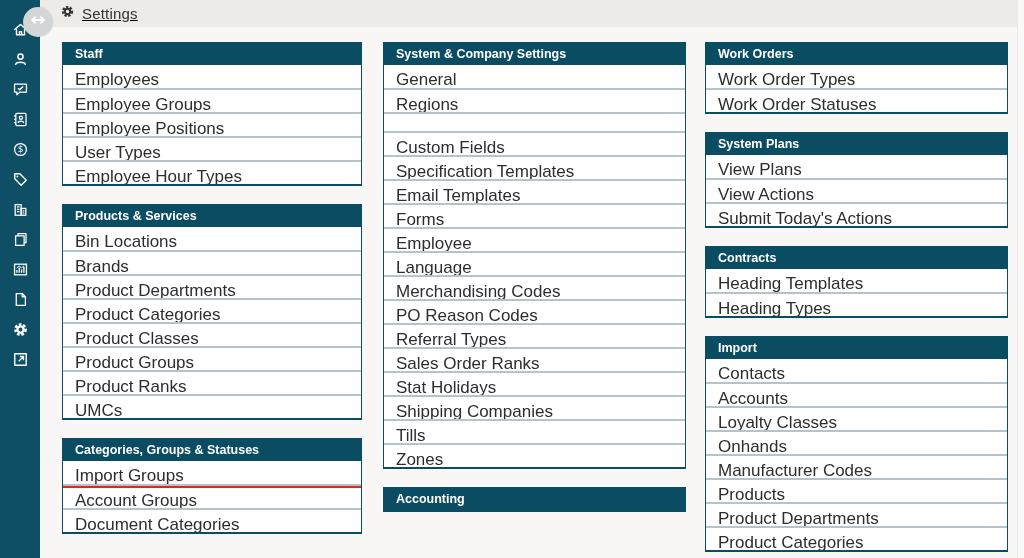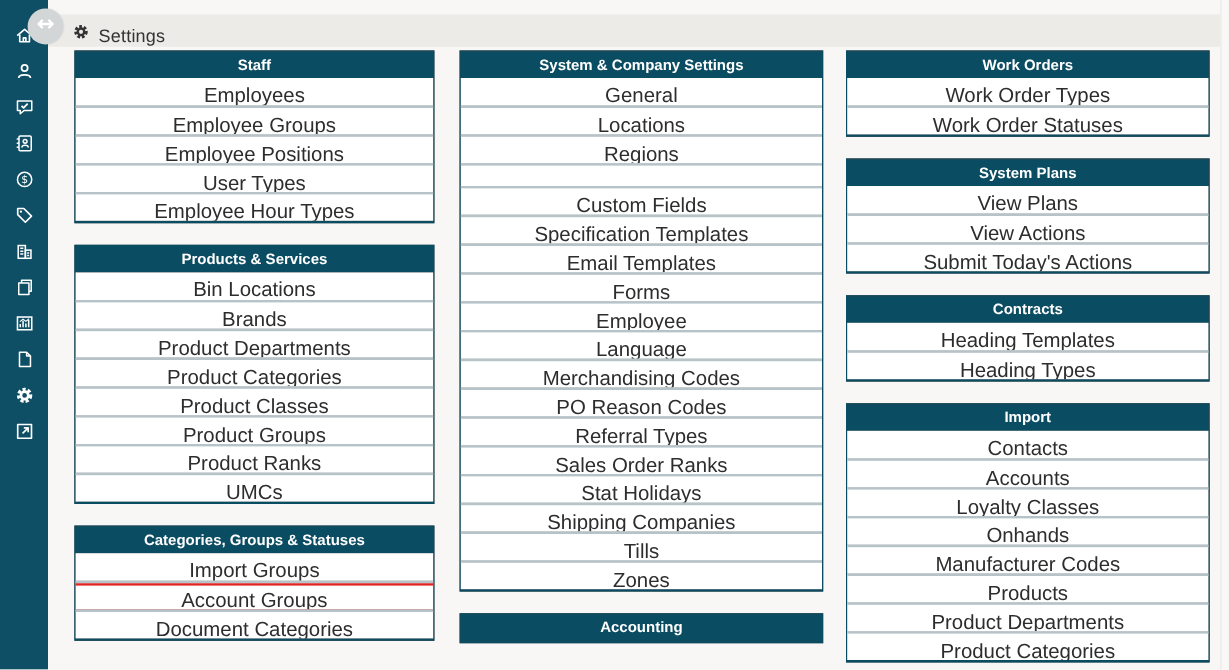--- a/index.html
+++ b/index.html
@@ -26,44 +26,43 @@
   .collapse-toggle {
     position:absolute; left:23px; top:7px; width:30px; height:30px;
     border-radius:50%; background:#d3d6d7; z-index:7; cursor:pointer;
     display:flex; align-items:center; justify-content:center;
     box-shadow:0 0 0 1px rgba(0,0,0,0.03);
   }
   .collapse-toggle svg { width:16px; height:16px; }
 
   
   .topbar {
-    position:absolute; left:40px; top:12px; width:977px; height:27px;
+    position:absolute; left:40px; top:0; width:977px; height:27px;
     background:#edebe8; z-index:1;
-    display:flex; align-items:flex-end; padding-left:20px; gap:7px;
+    display:flex; align-items:center; padding-left:20px; gap:7px;text-decoration:underline;
   }
   .topbar svg { width:15px; height:15px; }
   .page-title { font-size:15px; color:#333; letter-spacing:0.2px; }
 
   .scroll-strip {
     position:absolute; right:0; top:0; width:7px; height:558px;
     background:#f9f8f6; z-index:2; border-left:1px solid #eceae7;
   }
 
   
   .col { position:absolute; top:42px; z-index:3; }
   .col-0 { left:62px;  width:300px; }
   .col-1 { left:383px; width:303px; }
   .col-2 { left:705px; width:303px; }
 
   .panel {
-    background:#404040;
+    background:#f97316;
     border:1px solid #0a4c62;
     border-bottom-width:2px;
     margin-bottom:18px;
-    text-align:center;
   }
   .panel-header {
     background:#0a4c62; color:#fff;
     font-size:12.5px; font-weight:bold;
     height:22px; line-height:22px; padding:0 12px;
     white-space:nowrap; overflow:hidden;
   }
   .row-item {
     height:24px; line-height:21px;
     border-top:2px solid #b6c3c8;
@@ -206,21 +205,20 @@
       <div class="panel-header">Categories, Groups &amp; Statuses</div>
       <div class="row-item first">Import Groups</div>
       <div class="row-item">Account Groups<div class="highlight-ring" style="border-color: rgb(225, 38, 32);"></div></div>
       <div class="row-item">Document Categories</div>
     </div>
   </div>
 <div class="col col-1">
     <div class="panel">
       <div class="panel-header">System &amp; Company Settings</div>
       <div class="row-item first">General</div>
-      <div class="row-item">Locations</div>
       <div class="row-item">Regions</div>
       <div class="row-item empty"></div>
       <div class="row-item">Custom Fields</div>
       <div class="row-item">Specification Templates</div>
       <div class="row-item">Email Templates</div>
       <div class="row-item">Forms</div>
       <div class="row-item">Employee</div>
       <div class="row-item">Language</div>
       <div class="row-item">Merchandising Codes</div>
       <div class="row-item">PO Reason Codes</div>

